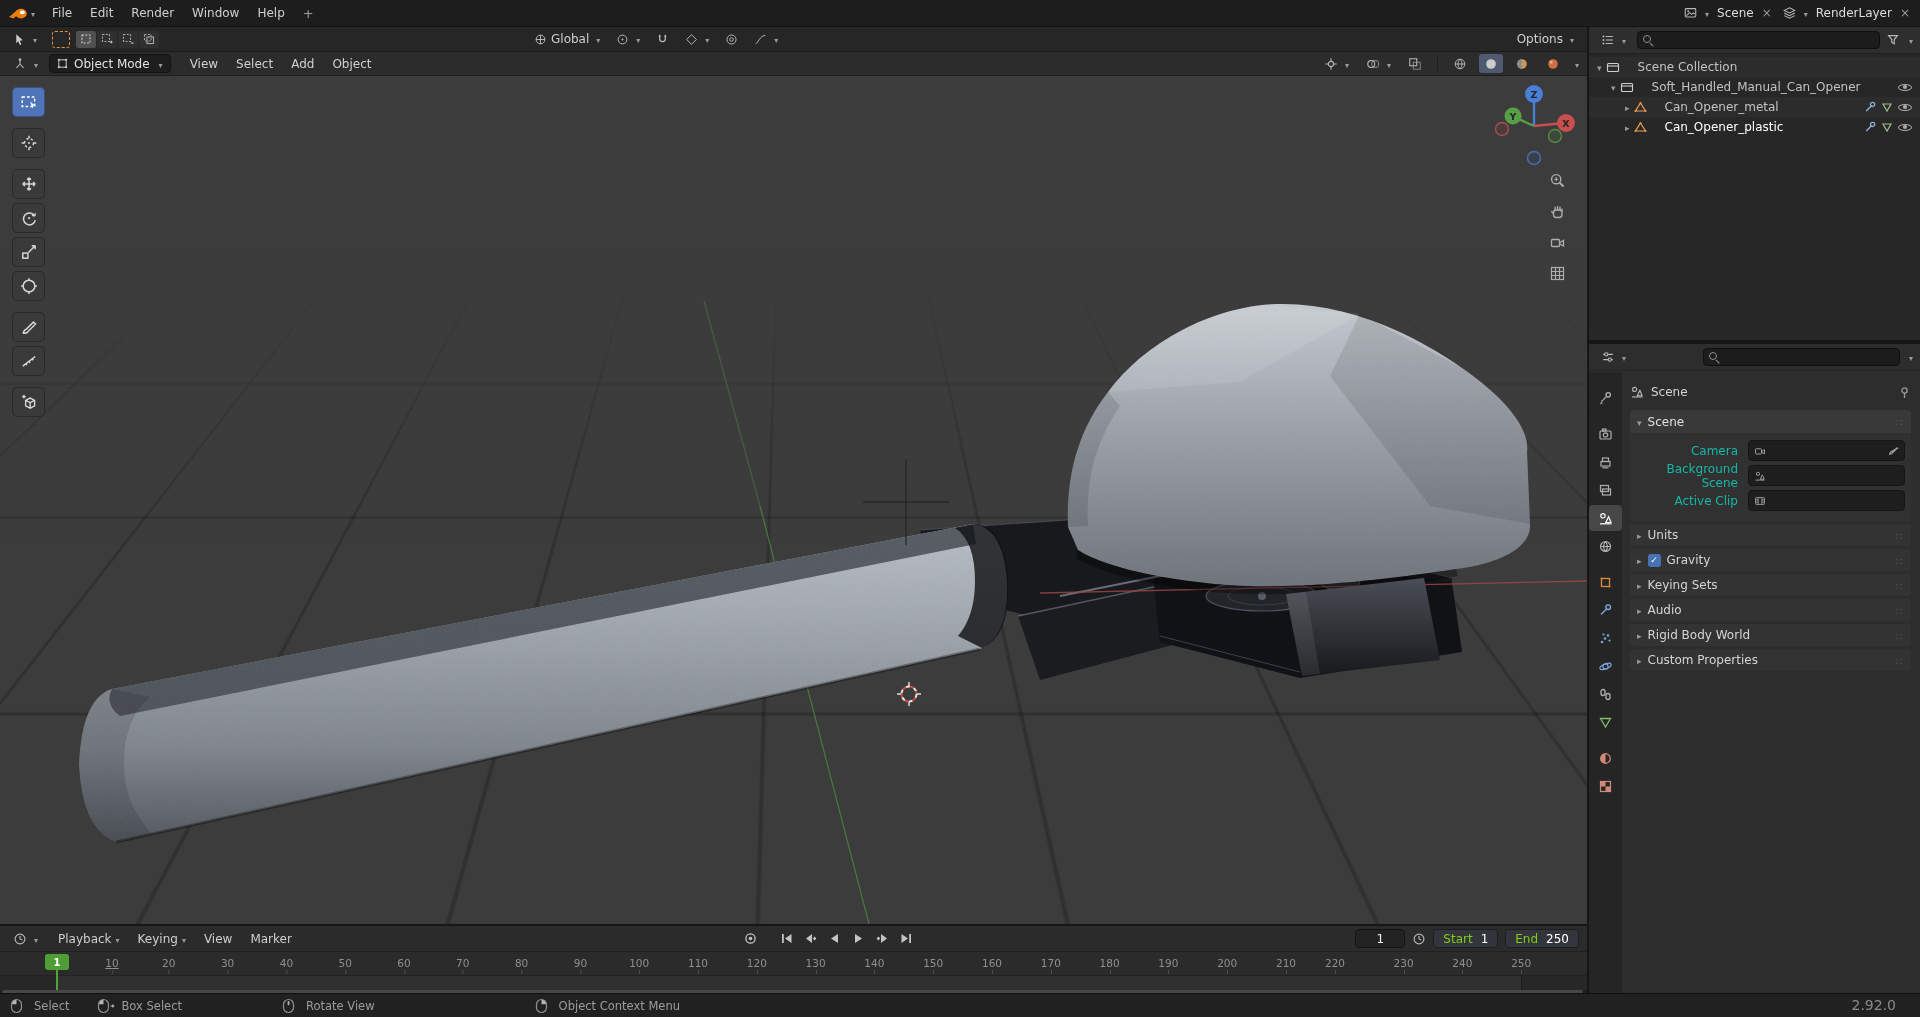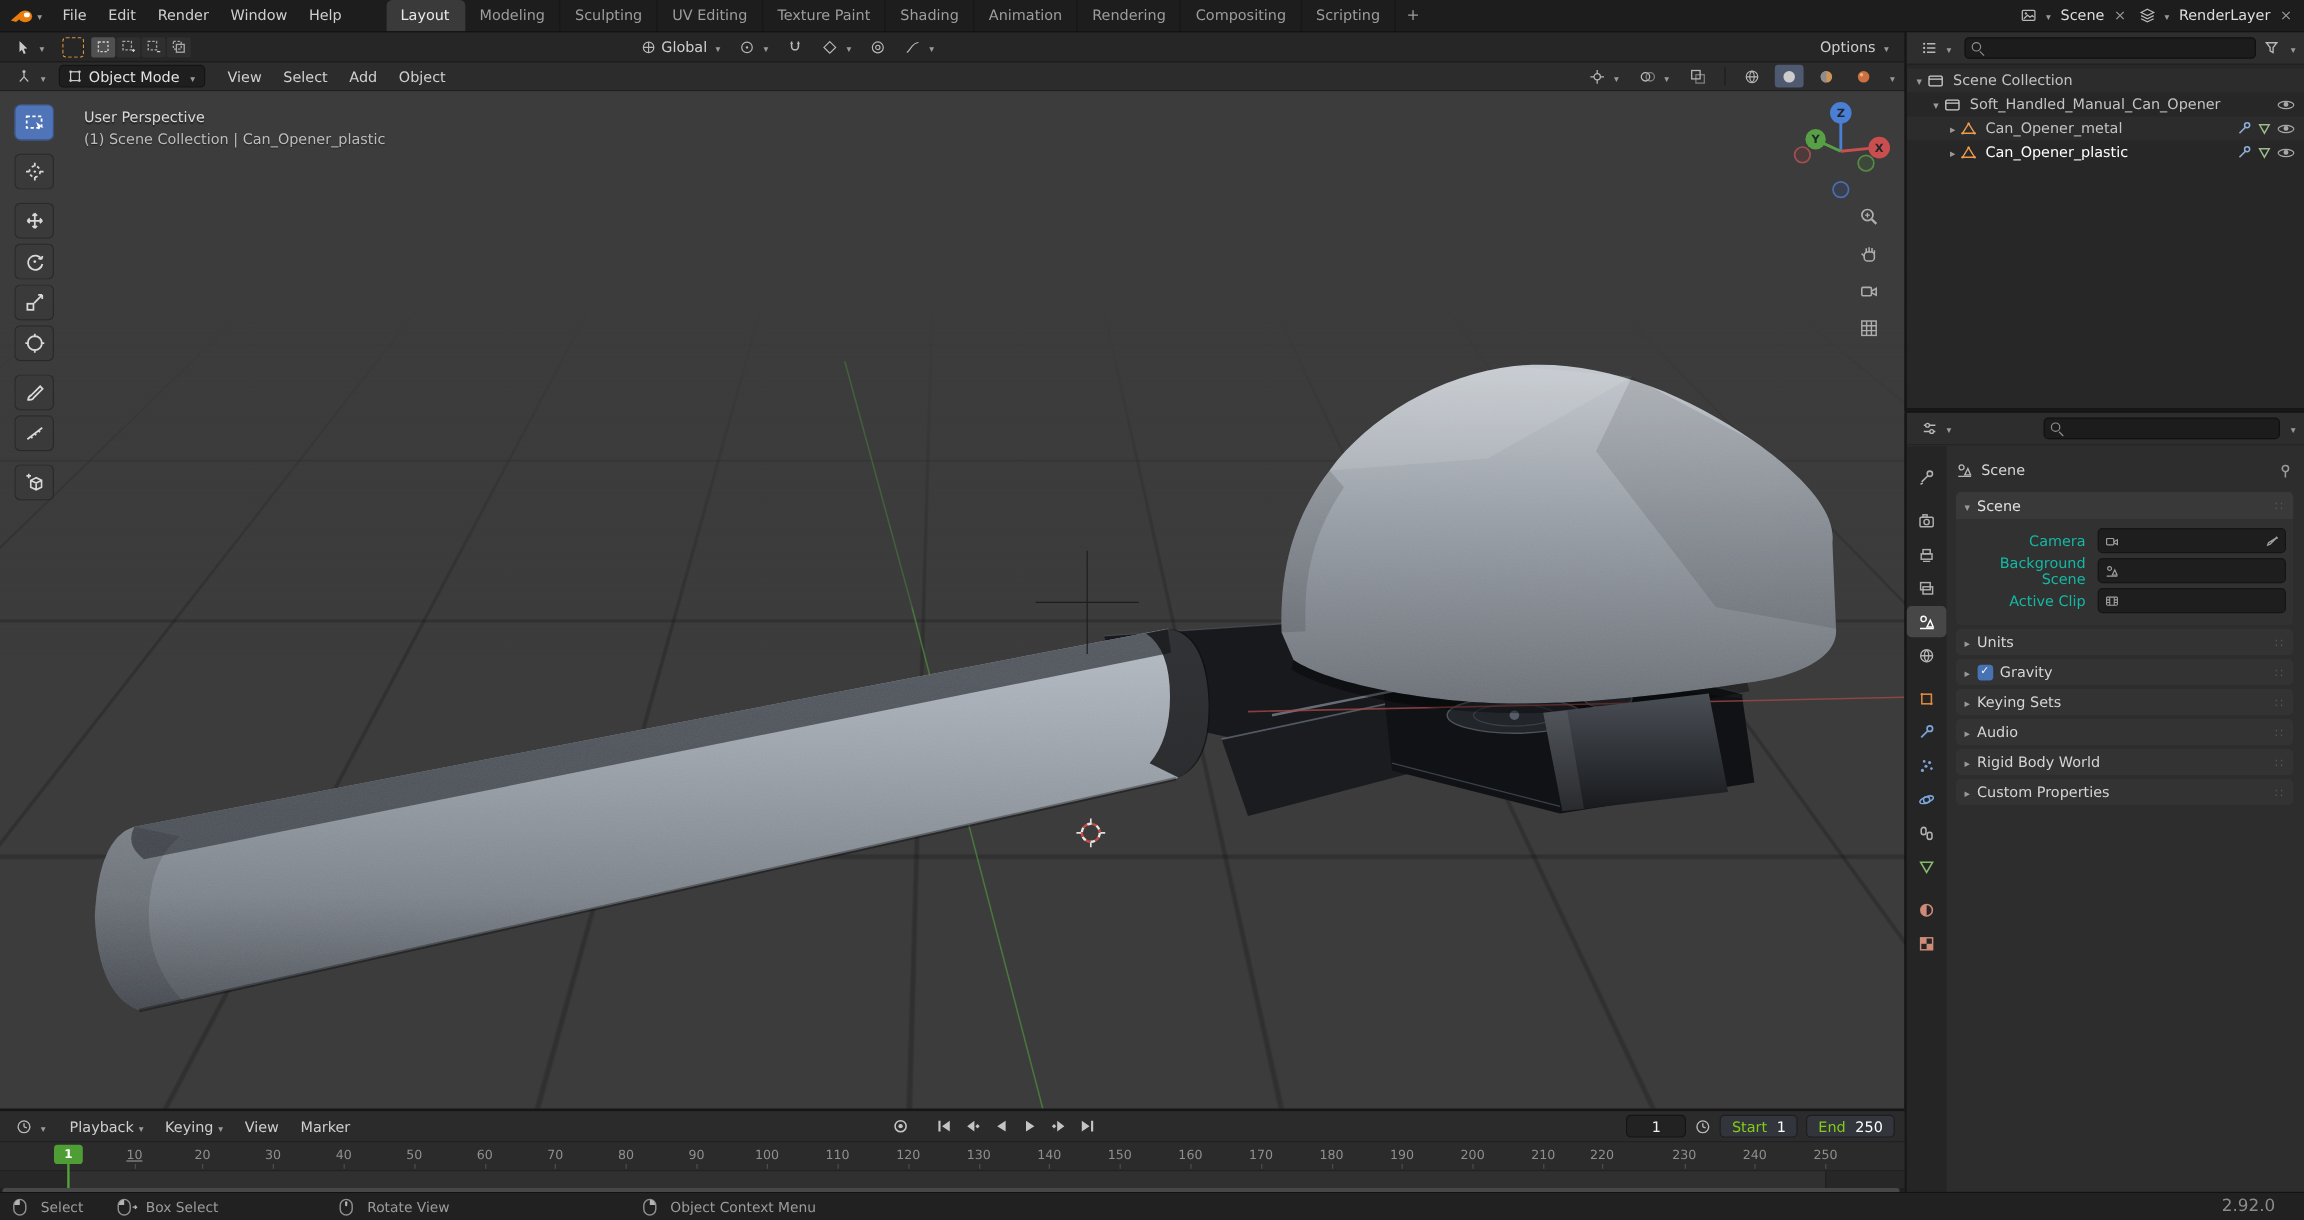--- a/index.html
+++ b/index.html
@@ -90,21 +90,21 @@
   
   .outliner{position:absolute;left:1587px;top:27px;width:333px;height:315px;background:#272727;border-left:2px solid #161616;border-bottom:2px solid #161616;}
   .ol-header{height:27px;background:#2e2e2e;display:flex;align-items:center;gap:6px;padding:0 7px;border-bottom:1px solid #202020;}
   .search{flex:1;height:18px;background:#1c1c1c;border:1px solid #101010;border-radius:4px;color:#ddd;font-size:11px;padding:0 5px 0 20px;outline:none;}
   .search-wrap{position:relative;flex:1;display:flex;}
   .mag{position:absolute;left:6px;top:4px;width:8px;height:8px;border:1.3px solid #8e8e8e;border-radius:50%;}
   .mag::after{content:"";position:absolute;right:-4px;bottom:-3px;width:5px;height:1.4px;background:#8e8e8e;transform:rotate(45deg);}
   .ol-rows{padding-top:3px;}
   .ol-row{height:20px;display:flex;align-items:center;gap:4px;padding-right:8px;color:#c3c3c3;}
   .ol-row:nth-child(odd){background:rgba(255,255,255,.025);}
-  .ol-row .lbl{margin-left:4px;}
+  .ol-row .lbl{margin-left:14px;}
   .ol-row[data-state="active"] .lbl{color:#ffffff;}
   .tri-d::after{content:"▾";font-size:9px;color:#9a9a9a;}
   .tri-r::after{content:"▸";font-size:9px;color:#9a9a9a;}
   .ol-right{margin-left:auto;display:flex;align-items:center;gap:5px;}
   .eye{width:14px;height:13px;position:relative;}
   .eye::before{content:"";position:absolute;left:0;right:0;top:3px;bottom:3px;border:1.2px solid #a8a8a8;border-radius:50%;}
   .eye::after{content:"";position:absolute;left:5px;top:4.6px;width:3.6px;height:3.6px;background:#a8a8a8;border-radius:50%;}
 
   
   .props{position:absolute;left:1587px;top:344px;width:333px;height:649px;background:#2d2d2d;border-left:2px solid #161616;}
@@ -159,33 +159,20 @@
       <span class="caret"></span>
     </div>
     <nav class="menus">
 
     <span class="menu">File</span>
         <span class="menu">Edit</span>
         <span class="menu">Render</span>
         <span class="menu">Window</span>
         <span class="menu">Help</span>
       </nav>
-    <div class="tabs">
-
-    <span class="tab" data-state="active">Layout</span>
-        <span class="tab">Modeling</span>
-        <span class="tab">Sculpting</span>
-        <span class="tab">UV Editing</span>
-        <span class="tab">Texture Paint</span>
-        <span class="tab">Shading</span>
-        <span class="tab">Animation</span>
-        <span class="tab">Rendering</span>
-        <span class="tab">Compositing</span>
-        <span class="tab">Scripting</span>
-      </div>
     <span class="tab-add">+</span>
     <div class="topbar-right">
       <div class="db">
         <span>
           <svg width="15" height="14" viewBox="0 0 16 16" stroke="#b8b8b8" fill="none" stroke-width="1.2">
               <rect x="2" y="3" width="12" height="9.5" rx="1"></rect>
               <circle cx="5.4" cy="6" r="1.1" fill="#b8b8b8" stroke="none"></circle>
               <path d="M3.4,11 L7,7.6 L9.4,9.6 L11.4,7.9 L13,9.4"></path>
             </svg>
         </span>
@@ -433,24 +420,20 @@
 
       <path d="M863,426 H949 M906,383 V469" stroke="#1e1e1e" stroke-width="1" fill="none"></path>
 
       <g>
         <circle cx="909" cy="618" r="7.5" fill="none" stroke="#e8e8e8" stroke-width="2" stroke-dasharray="4 4"></circle>
         <circle cx="909" cy="618" r="7.5" fill="none" stroke="#cf4a3f" stroke-width="2" stroke-dasharray="4 4" stroke-dashoffset="4"></circle>
         <path d="M909,606 V610 M909,626 V630 M897,618 H901 M917,618 H921" stroke="#e0e0e0" stroke-width="1.4"></path>
       </g>
     </svg>
 
-    <div class="vp-text">
-      <div class="l1">User Perspective</div>
-      <div class="l2">(1) Scene Collection | Can_Opener_plastic</div>
-    </div>
 
     <div class="vtoolbar">
       <span class="tool-btn" data-state="active">
         <svg width="18" height="18" viewBox="0 0 16 16" stroke="#ffffff" fill="none" stroke-width="1.3">
             <rect x="2" y="3.5" width="11" height="8.5" stroke-dasharray="2.4 1.8"></rect>
             <path d="M9,7.5 L11,13.5 L12.2,11 L14.8,12.2 Z" fill="#ffffff" stroke="none"></path>
           </svg>
       </span>
       <span class="tool-btn tgap">
         <svg width="18" height="18" viewBox="0 0 16 16" stroke="#d8d8d8" fill="none" stroke-width="1.3">

